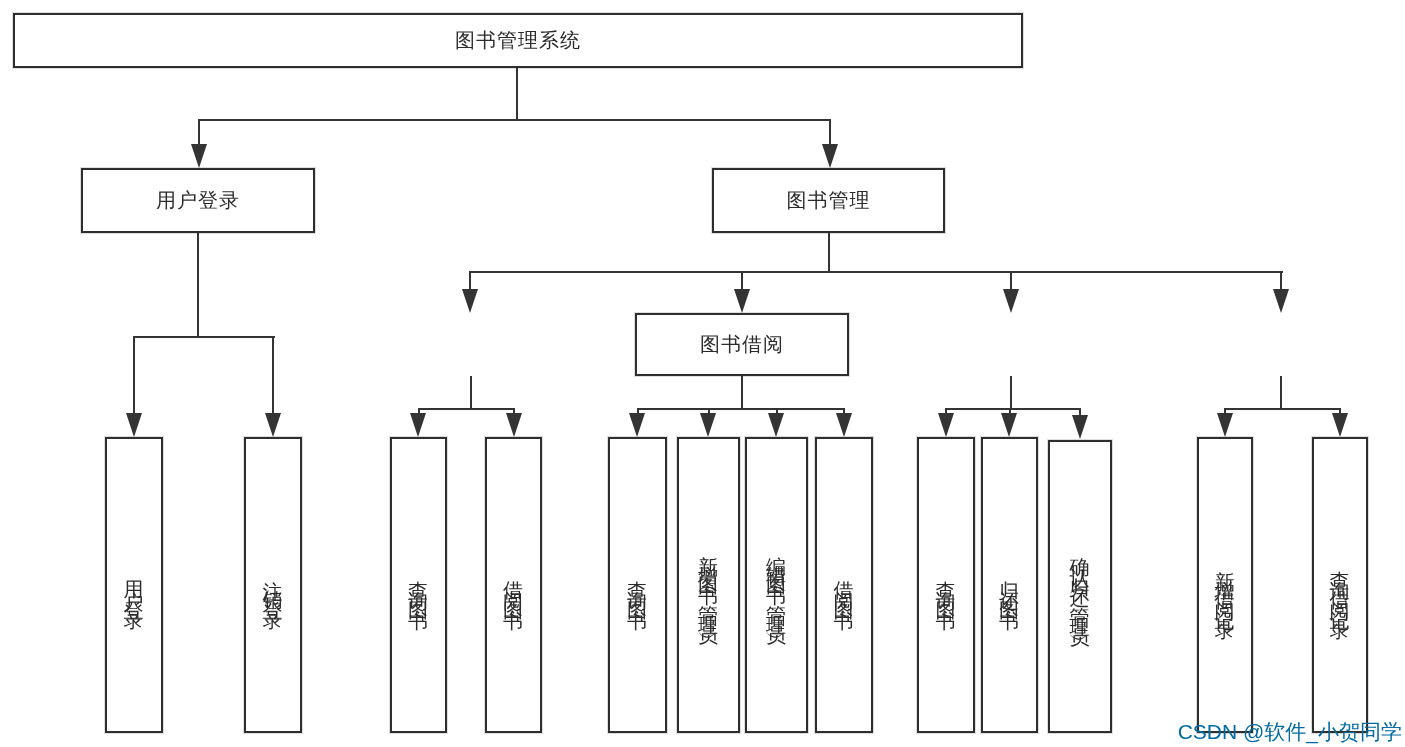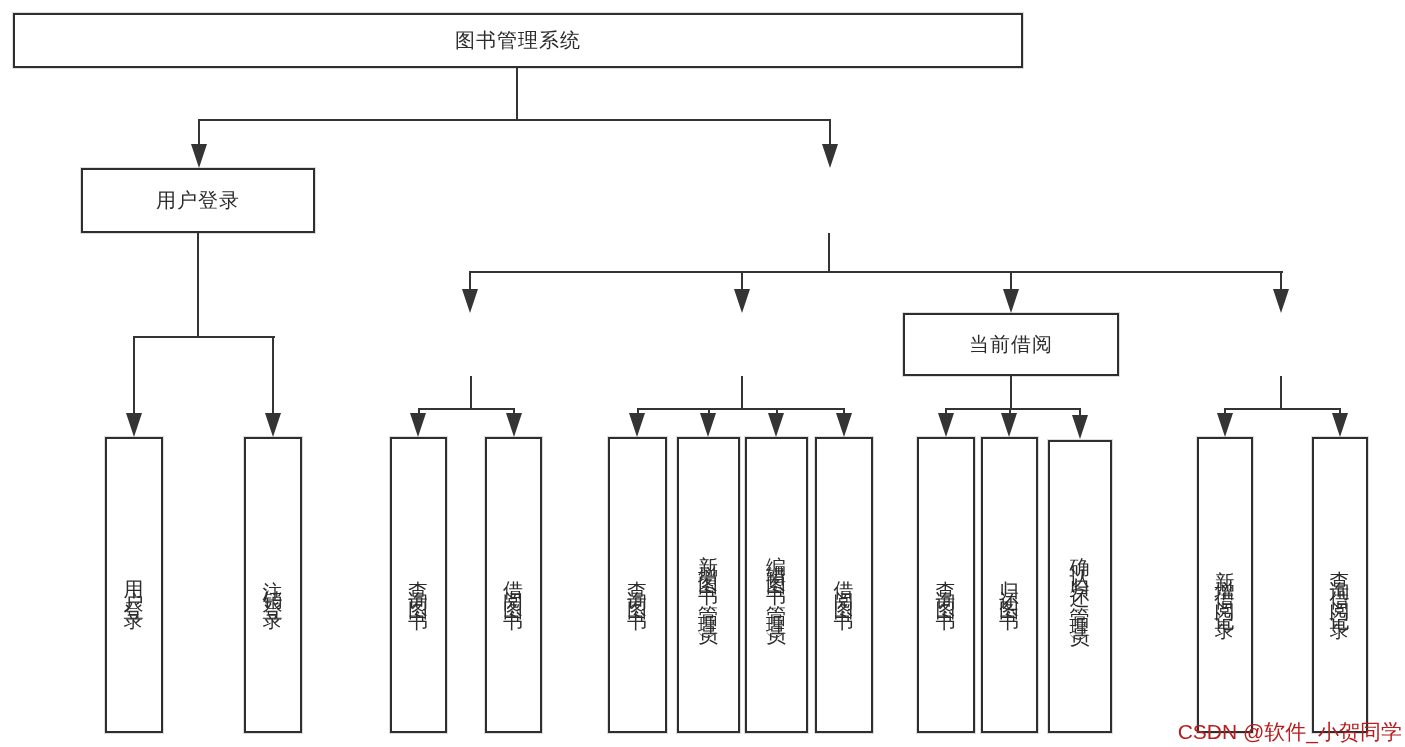--- a/index.html
+++ b/index.html
@@ -36,38 +36,39 @@
     position: absolute;
     width: 0; height: 0;
     border-left: 8px solid transparent;
     border-right: 8px solid transparent;
     border-top: 24px solid #343434;
   }
   .watermark {
     position: absolute;
     top: 718px; right: 3px;
     font-size: 21px;
-    color: #b91c1c;
+    color: #0369a1;
     white-space: nowrap;
     z-index: 5;
   }
 </style>
 </head>
 <body>
 
 <div class="canvas">
 
   <div class="box" style="left:13px; top:13px; width:1010px; height:55px;">图书管理系统</div>
 
   <div class="box" style="left:81px; top:168px; width:234px; height:65px;">用户登录</div>
 
+  <div class="box" style="left:712px; top:168px; width:233px; height:65px;">图书管理</div>
 
 
+  <div class="box" style="left:635px; top:313px; width:214px; height:63px;">图书借阅</div>
 
-  <div class="box" style="left:903px; top:313px; width:216px; height:63px;">当前借阅</div>
 
 
   <div class="box" style="left:105px; top:437px; width:58px; height:296px;">
     <span class="vtext">用户登录</span>
   </div>
   <div class="box" style="left:244px; top:437px; width:58px; height:296px;">
     <span class="vtext">注销登录</span>
   </div>
 
   <div class="box" style="left:390px; top:437px; width:57px; height:296px;">

